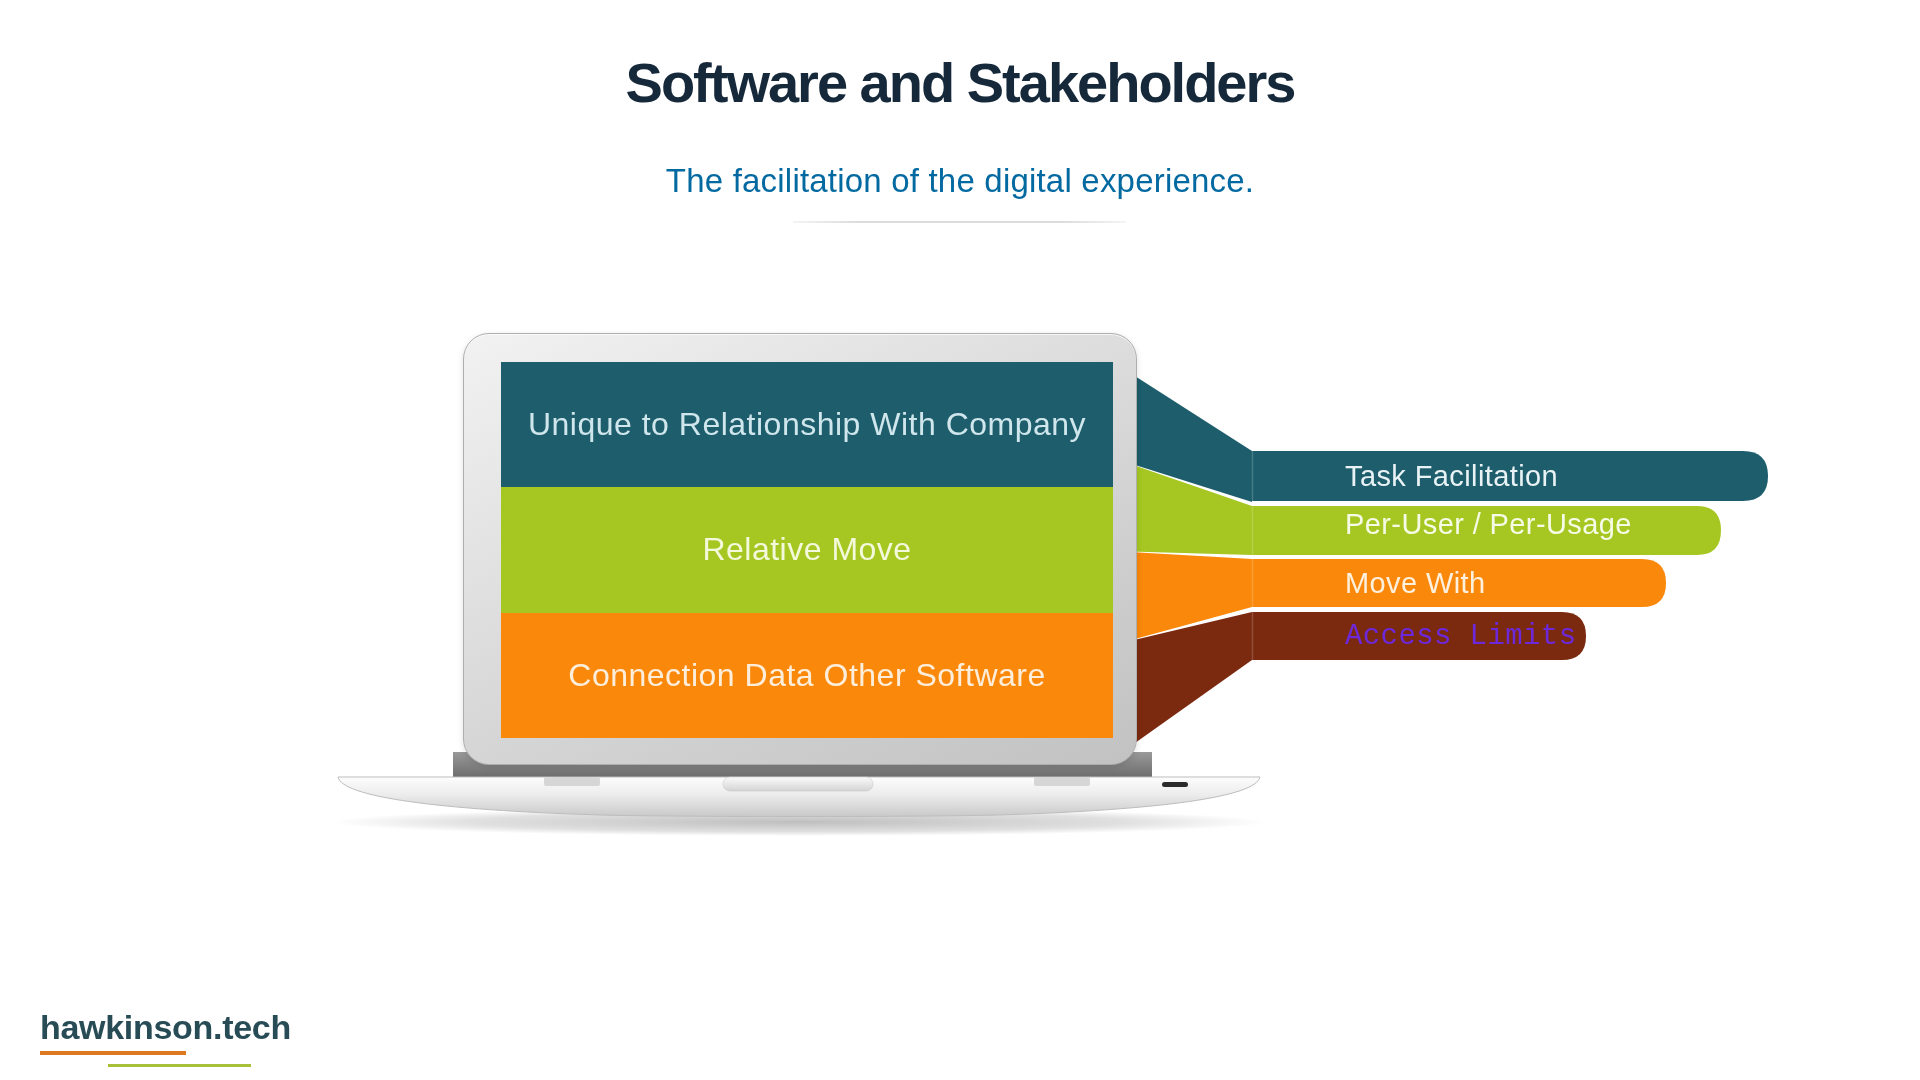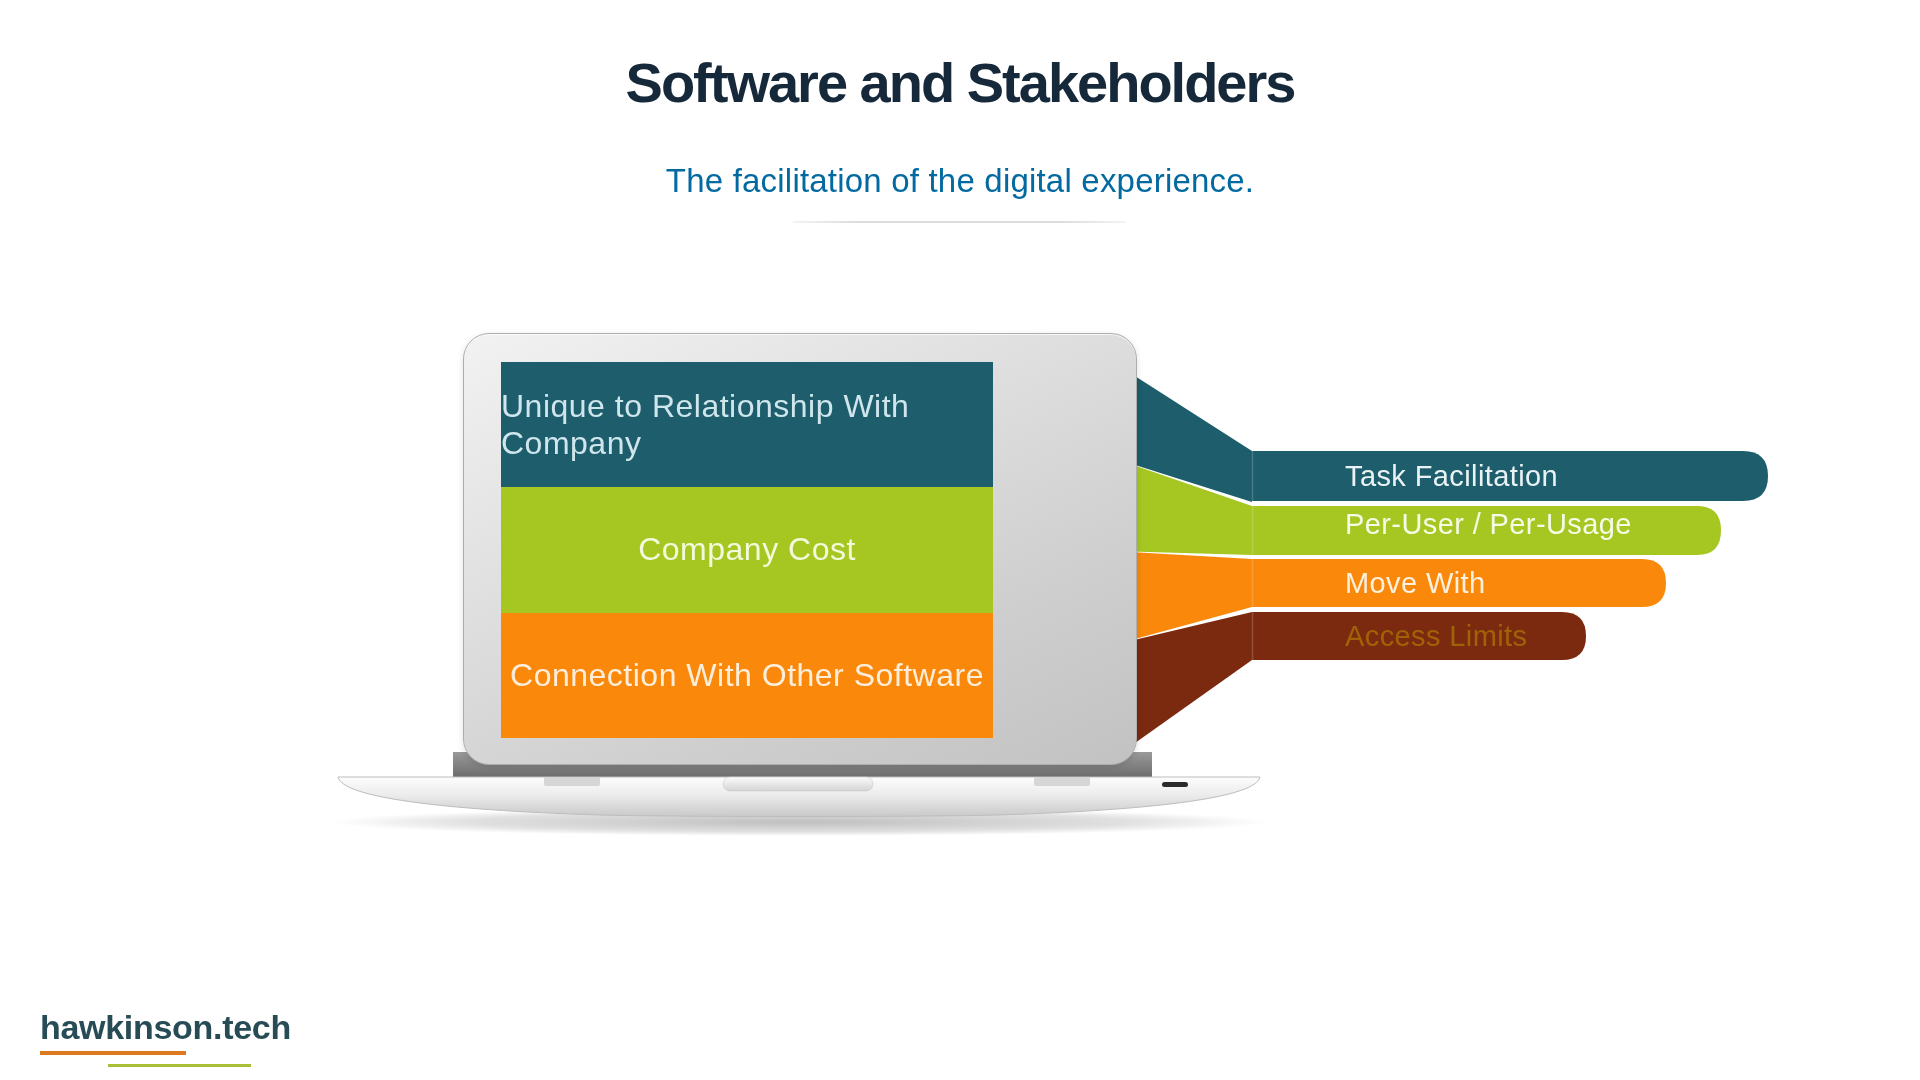--- a/index.html
+++ b/index.html
@@ -30,39 +30,39 @@
   .f-teal{fill:#1d5d6c}.f-green{fill:#a6c722}.f-orange{fill:#fa880a}.f-brown{fill:#7b2a10}
 
   
   .laptop-bezel{
     left:463px;top:333px;width:674px;height:432px;z-index:4;
     border-radius:26px;border:1px solid #aeaeae;box-sizing:border-box;
     background:linear-gradient(155deg,#f2f2f2 0%,#e3e3e3 30%,#cecece 72%,#c2c2c2 100%);
     box-shadow:inset 0 1px 0 rgba(255,255,255,0.75), 0 2px 6px rgba(0,0,0,0.12);
   }
   .laptop-screen{
-    position:absolute;left:37px;top:28px;width:492px;height:376px;
+    position:absolute;left:37px;top:28px;width:612px;height:376px;
     display:flex;flex-direction:column;
   }
   .screen-row{flex:1;display:flex;align-items:center;justify-content:center;}
   .screen-row-label{font-size:32px;font-weight:300;letter-spacing:0.5px;}
   .row-teal{background:#1d5d6c}.row-teal .screen-row-label{color:#cfe6ec;}
   .row-green{background:#a6c722}.row-green .screen-row-label{color:#f3f9da;}
   .row-orange{background:#fa880a}.row-orange .screen-row-label{color:#fdeedb;}
   .row-brown{background:#7b2a10}.row-brown .screen-row-label{color:#f2ded6;}
 
   
   .callout-label{
     left:1345px;z-index:5;font-weight:300;font-size:29px;letter-spacing:0.4px;
     display:flex;align-items:center;text-align:right;
   }
   .callout-label-1{top:451px;height:50px;color:#e9f3f5;}
   .callout-label-2{top:506px;height:36px;color:#f6fbe6;}
   .callout-label-3{top:559px;height:48px;color:#fdf1de;}
-  .callout-label-4{top:612px;height:48px;color:#a16207;}
+  .callout-label-4{top:612px;height:48px;color:#6d28d9;font-family:Liberation Mono, monospace;}
 
   
   .brand-text{
     left:40px;top:1008px;font-size:34px;font-weight:700;
     color:#274c56;letter-spacing:-0.3px;z-index:6;
   }
   .brand-underline-orange{left:40px;top:1051px;width:146px;height:4px;background:#dd7a1f;z-index:6;}
   .brand-underline-green{left:108px;top:1064px;width:143px;height:3px;background:#a8bf38;z-index:6;}
 </style>
 </head>
@@ -118,24 +118,24 @@
 
   <rect x="1162" y="782" width="26" height="5" rx="2.5" fill="#2b2b2b"></rect>
 </svg>
 
 <div class="abs laptop-bezel">
   <div class="laptop-screen">
     <div class="screen-row row-teal">
       <span class="screen-row-label">Unique to Relationship With Company</span>
     </div>
     <div class="screen-row row-green">
-      <span class="screen-row-label">Company Cost</span>
+      <span class="screen-row-label">Relative Move</span>
     </div>
     <div class="screen-row row-orange">
-      <span class="screen-row-label">Connection With Other Software</span>
+      <span class="screen-row-label">Connection Data Other Software</span>
     </div>
   </div>
 </div>
 
 <div class="abs callout-label callout-label-1">Task Facilitation</div>
 <div class="abs callout-label callout-label-2">Per-User / Per-Usage</div>
 <div class="abs callout-label callout-label-3">Move With</div>
 <div class="abs callout-label callout-label-4">Access Limits</div>
 
 <div class="abs brand-text">hawkinson.tech</div>

